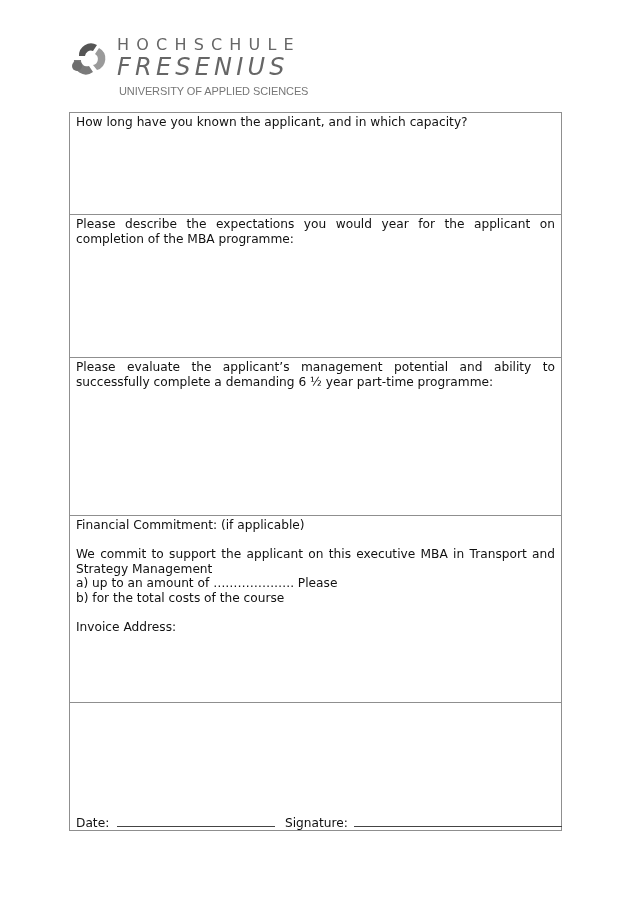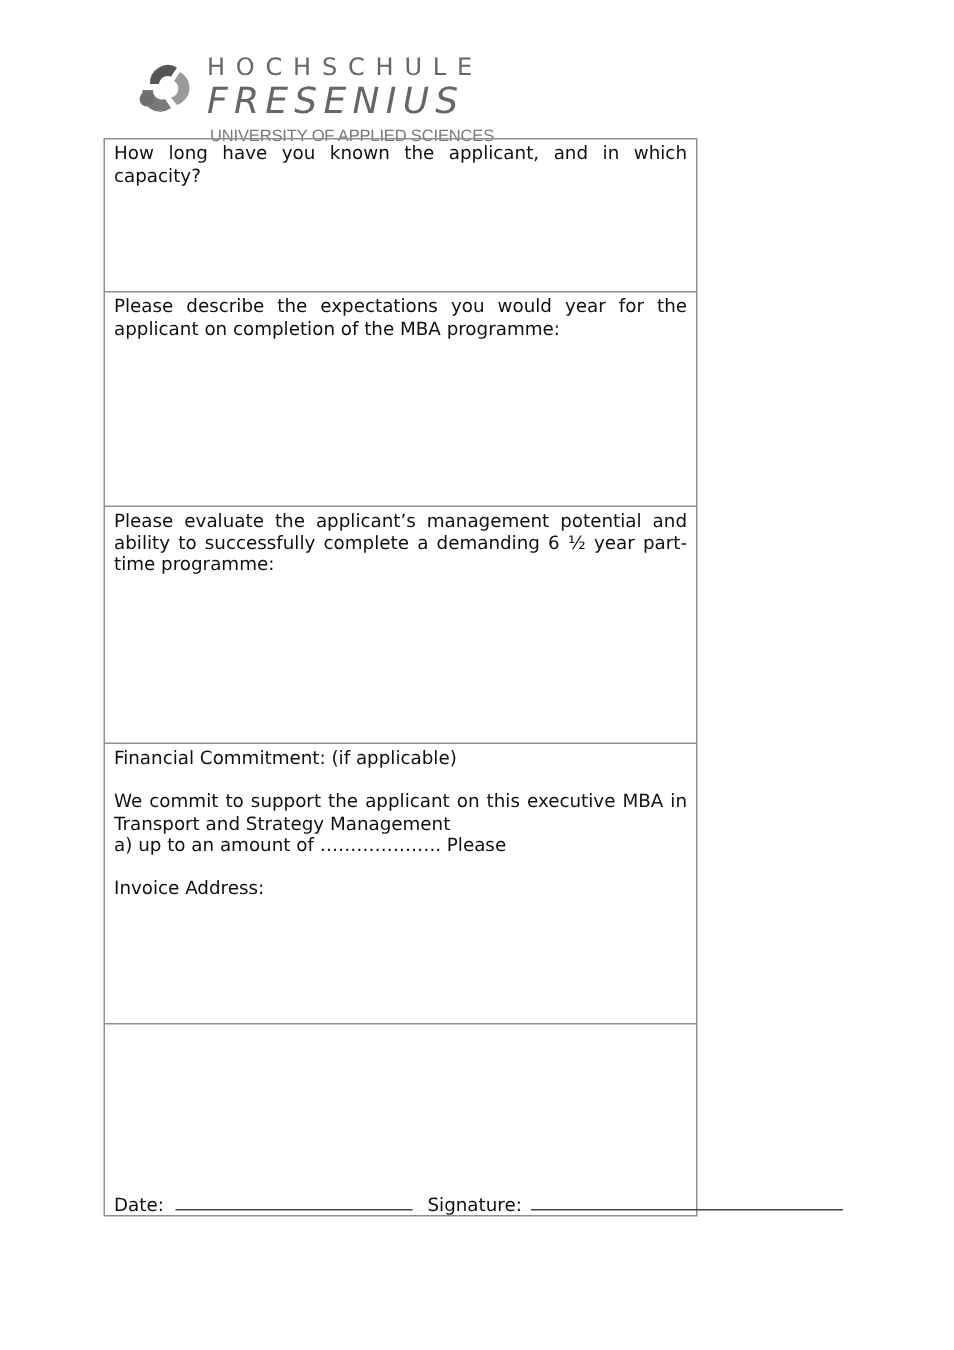--- a/index.html
+++ b/index.html
@@ -10,21 +10,21 @@
     body {
       width: 636px;
       height: 900px;
       position: relative;
       overflow: hidden;
       font-family: "DejaVu Sans", sans-serif;
       color: #111111;
     }
     .logo {
       position: absolute;
-      left: 90px;
+      left: 69px;
       top: 34px;
       width: 260px;
       height: 64px;
     }
     .logo-mark {
       position: absolute;
       left: 0;
       top: 2px;
       width: 42px;
       height: 42px;
@@ -59,22 +59,22 @@
       font-family: "Liberation Sans", sans-serif;
       font-size: 11px;
       color: #777777;
       white-space: nowrap;
       line-height: 12px;
       letter-spacing: -0.1px;
     }
     .form {
       position: absolute;
       left: 69px;
-      top: 92px;
-      width: 396px;
+      top: 112px;
+      width: 493px;
       border: 1px solid #8f8f8f;
       box-sizing: border-box;
     }
     .row {
       border-top: 1px solid #8f8f8f;
       box-sizing: border-box;
       padding: 2px 6px 0 6px;
       font-size: 12.2px;
       line-height: 14.5px;
       text-align: justify;
@@ -130,20 +130,21 @@
   </div>
   <div class="row r3">
     <p>Please evaluate the applicant’s management potential and ability to successfully complete a demanding 6 ½ year part-time programme:</p>
     <p></p>
   </div>
   <div class="row r4">
     <p>Financial Commitment: (if applicable)</p>
     <div class="gap"></div>
     <p>We commit to support the applicant on this executive MBA in Transport and Strategy Management</p>
     <p>a) up to an amount of ……………….. Please</p>
+    <p>b) for the total costs of the course</p>
     <div class="gap"></div>
     <p>Invoice Address:</p>
     <p></p>
   </div>
   <div class="row r5">
     <div class="sign-line">
       <span>Date:</span>
       <span class="blank blank-date"></span>
       <span>Signature:</span>
       <span class="blank blank-sig"></span>

